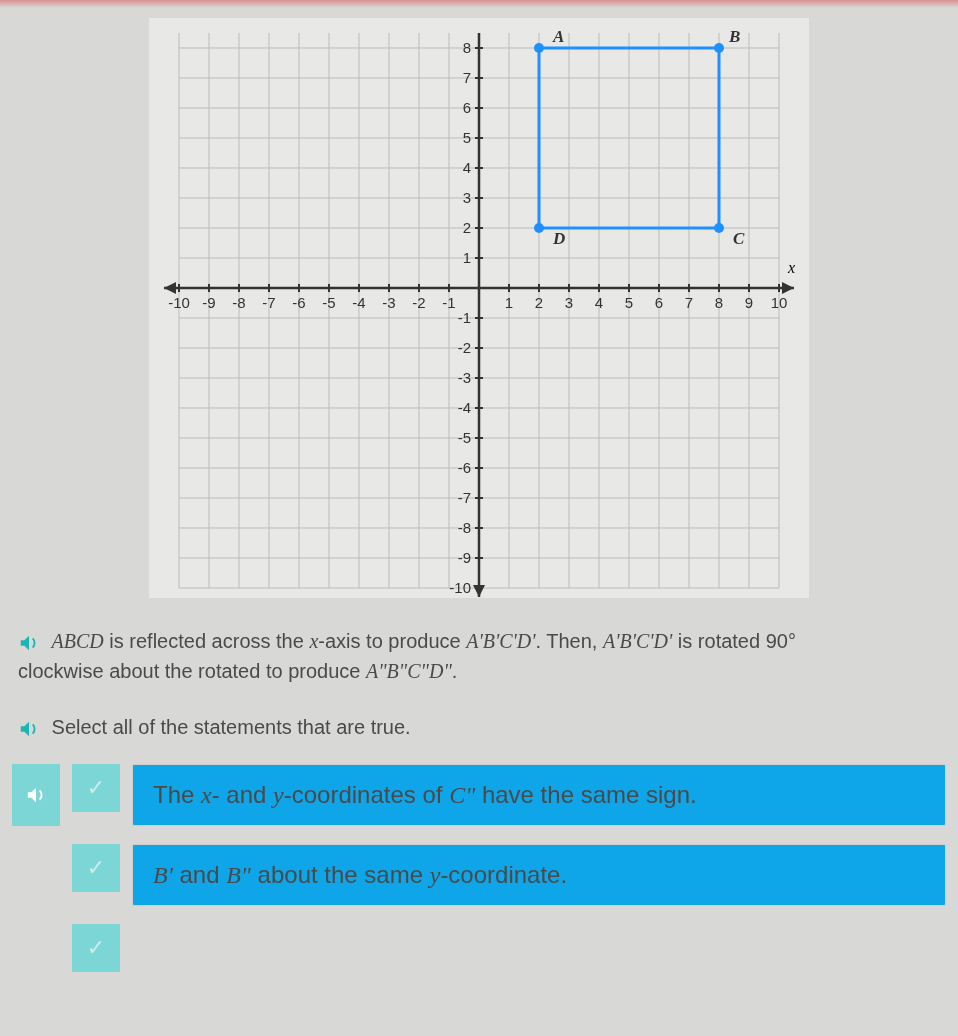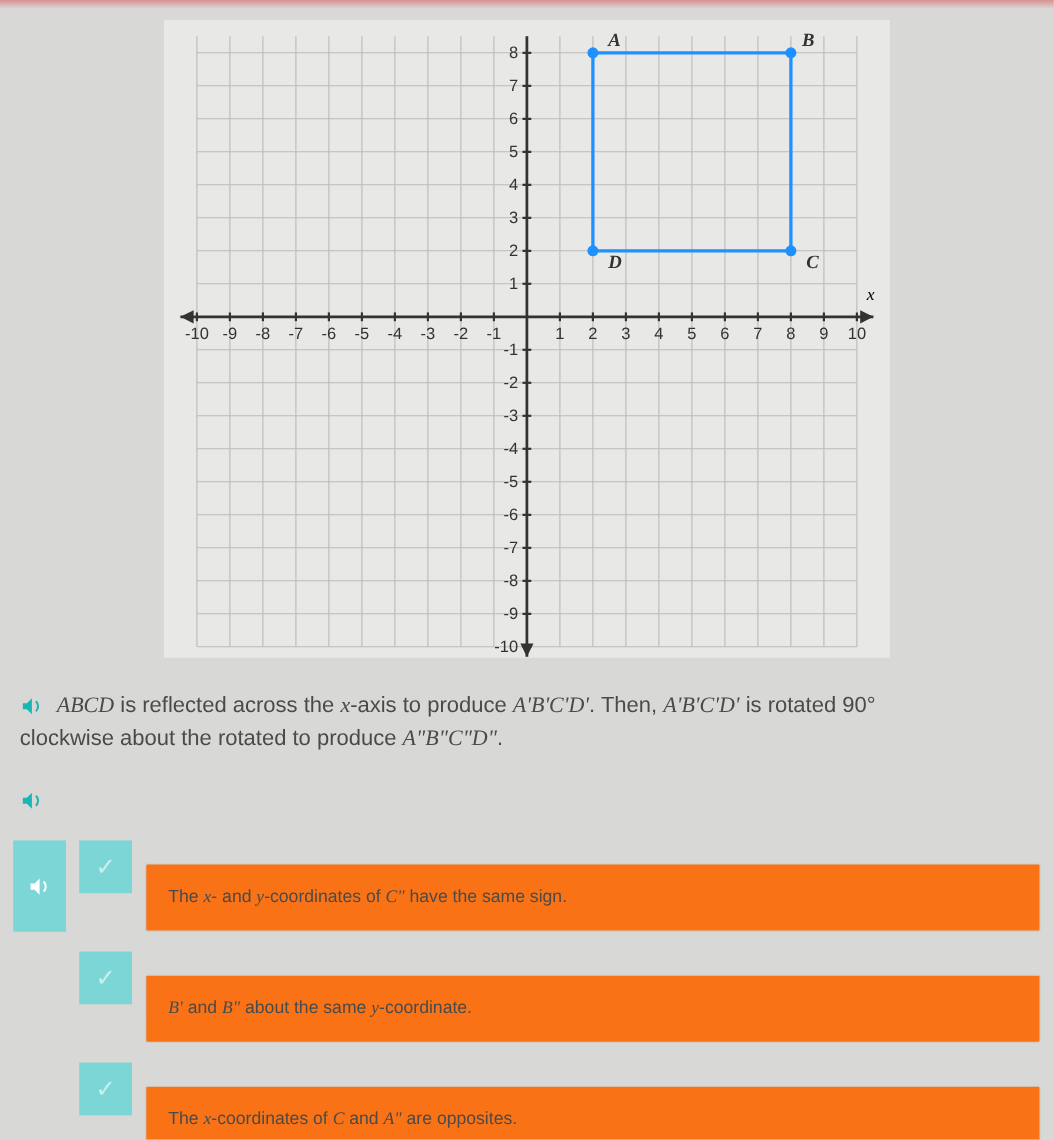--- a/index.html
+++ b/index.html
@@ -63,30 +63,29 @@
     display: flex;
     align-items: center;
     justify-content: center;
     flex-shrink: 0;
     margin-right: 0;
   }
   .check-mark { color: rgba(255,255,255,0.6); font-size: 22px; }
   .answer-box {
     flex: 1;
     min-height: 62px;
-    background: #f97316;
+    background: #0ea5e9;
     border: 1px solid #d0cec8;
     display: flex;
     align-items: center;
     padding: 12px 20px;
-    font-size: 16px;
+    font-size: 24px;
     color: #4a4a4a;
     margin-left: 12px;
     border-radius: 2px;
-    margin-top: 21px;
   }
   .gap { width: 12px; flex-shrink:0;}
 </style>
 </head>
 <body>
 
 <div class="topbar"></div>
 
 <div class="graph-wrap">
 <svg class="graph" width="660" height="580" viewBox="0 0 660 580">
@@ -244,20 +243,21 @@
   <span>clockwise about the rotated to produce </span><span class="italic">A"B"C"D"</span><span>.</span>
 </div>
 
 <div class="text-block">
   <span class="speaker-icon">
     <svg viewBox="0 0 24 24">
         <path fill="#1bb5b5" d="M3 9v6h4l5 5V4L7 9H3z"></path>
         <path fill="none" stroke="#1bb5b5" stroke-width="2" d="M16 7a7 7 0 010 10"></path>
       </svg>
   </span>
+  <span>Select all of the statements that are true.</span>
 </div>
 
 <div class="answer-area" id="answers">
     <div class="answer-row">
       <div class="speaker-btn visible">
         <svg width="22" height="22" viewBox="0 0 24 24">
           <path fill="#fff" d="M3 9v6h4l5 5V4L7 9H3z"></path>
           <path fill="none" stroke="#fff" stroke-width="2" d="M16 7a7 7 0 010 10"></path>
         </svg>
       </div>
@@ -288,17 +288,14 @@
       <div class="speaker-btn">
         <svg width="22" height="22" viewBox="0 0 24 24">
           <path fill="#fff" d="M3 9v6h4l5 5V4L7 9H3z"></path>
           <path fill="none" stroke="#fff" stroke-width="2" d="M16 7a7 7 0 010 10"></path>
         </svg>
       </div>
       <div class="gap"></div>
       <div class="check-box">
         <span class="check-mark">✓</span>
       </div>
-      <div class="answer-box">
-        <span><span>The </span><span class="italic">x</span><span>-coordinates of </span><span class="italic">C</span><span> and </span><span class="italic">A"</span><span> are opposites.</span></span>
-      </div>
     </div>
   </div>
 
 </body></html>

